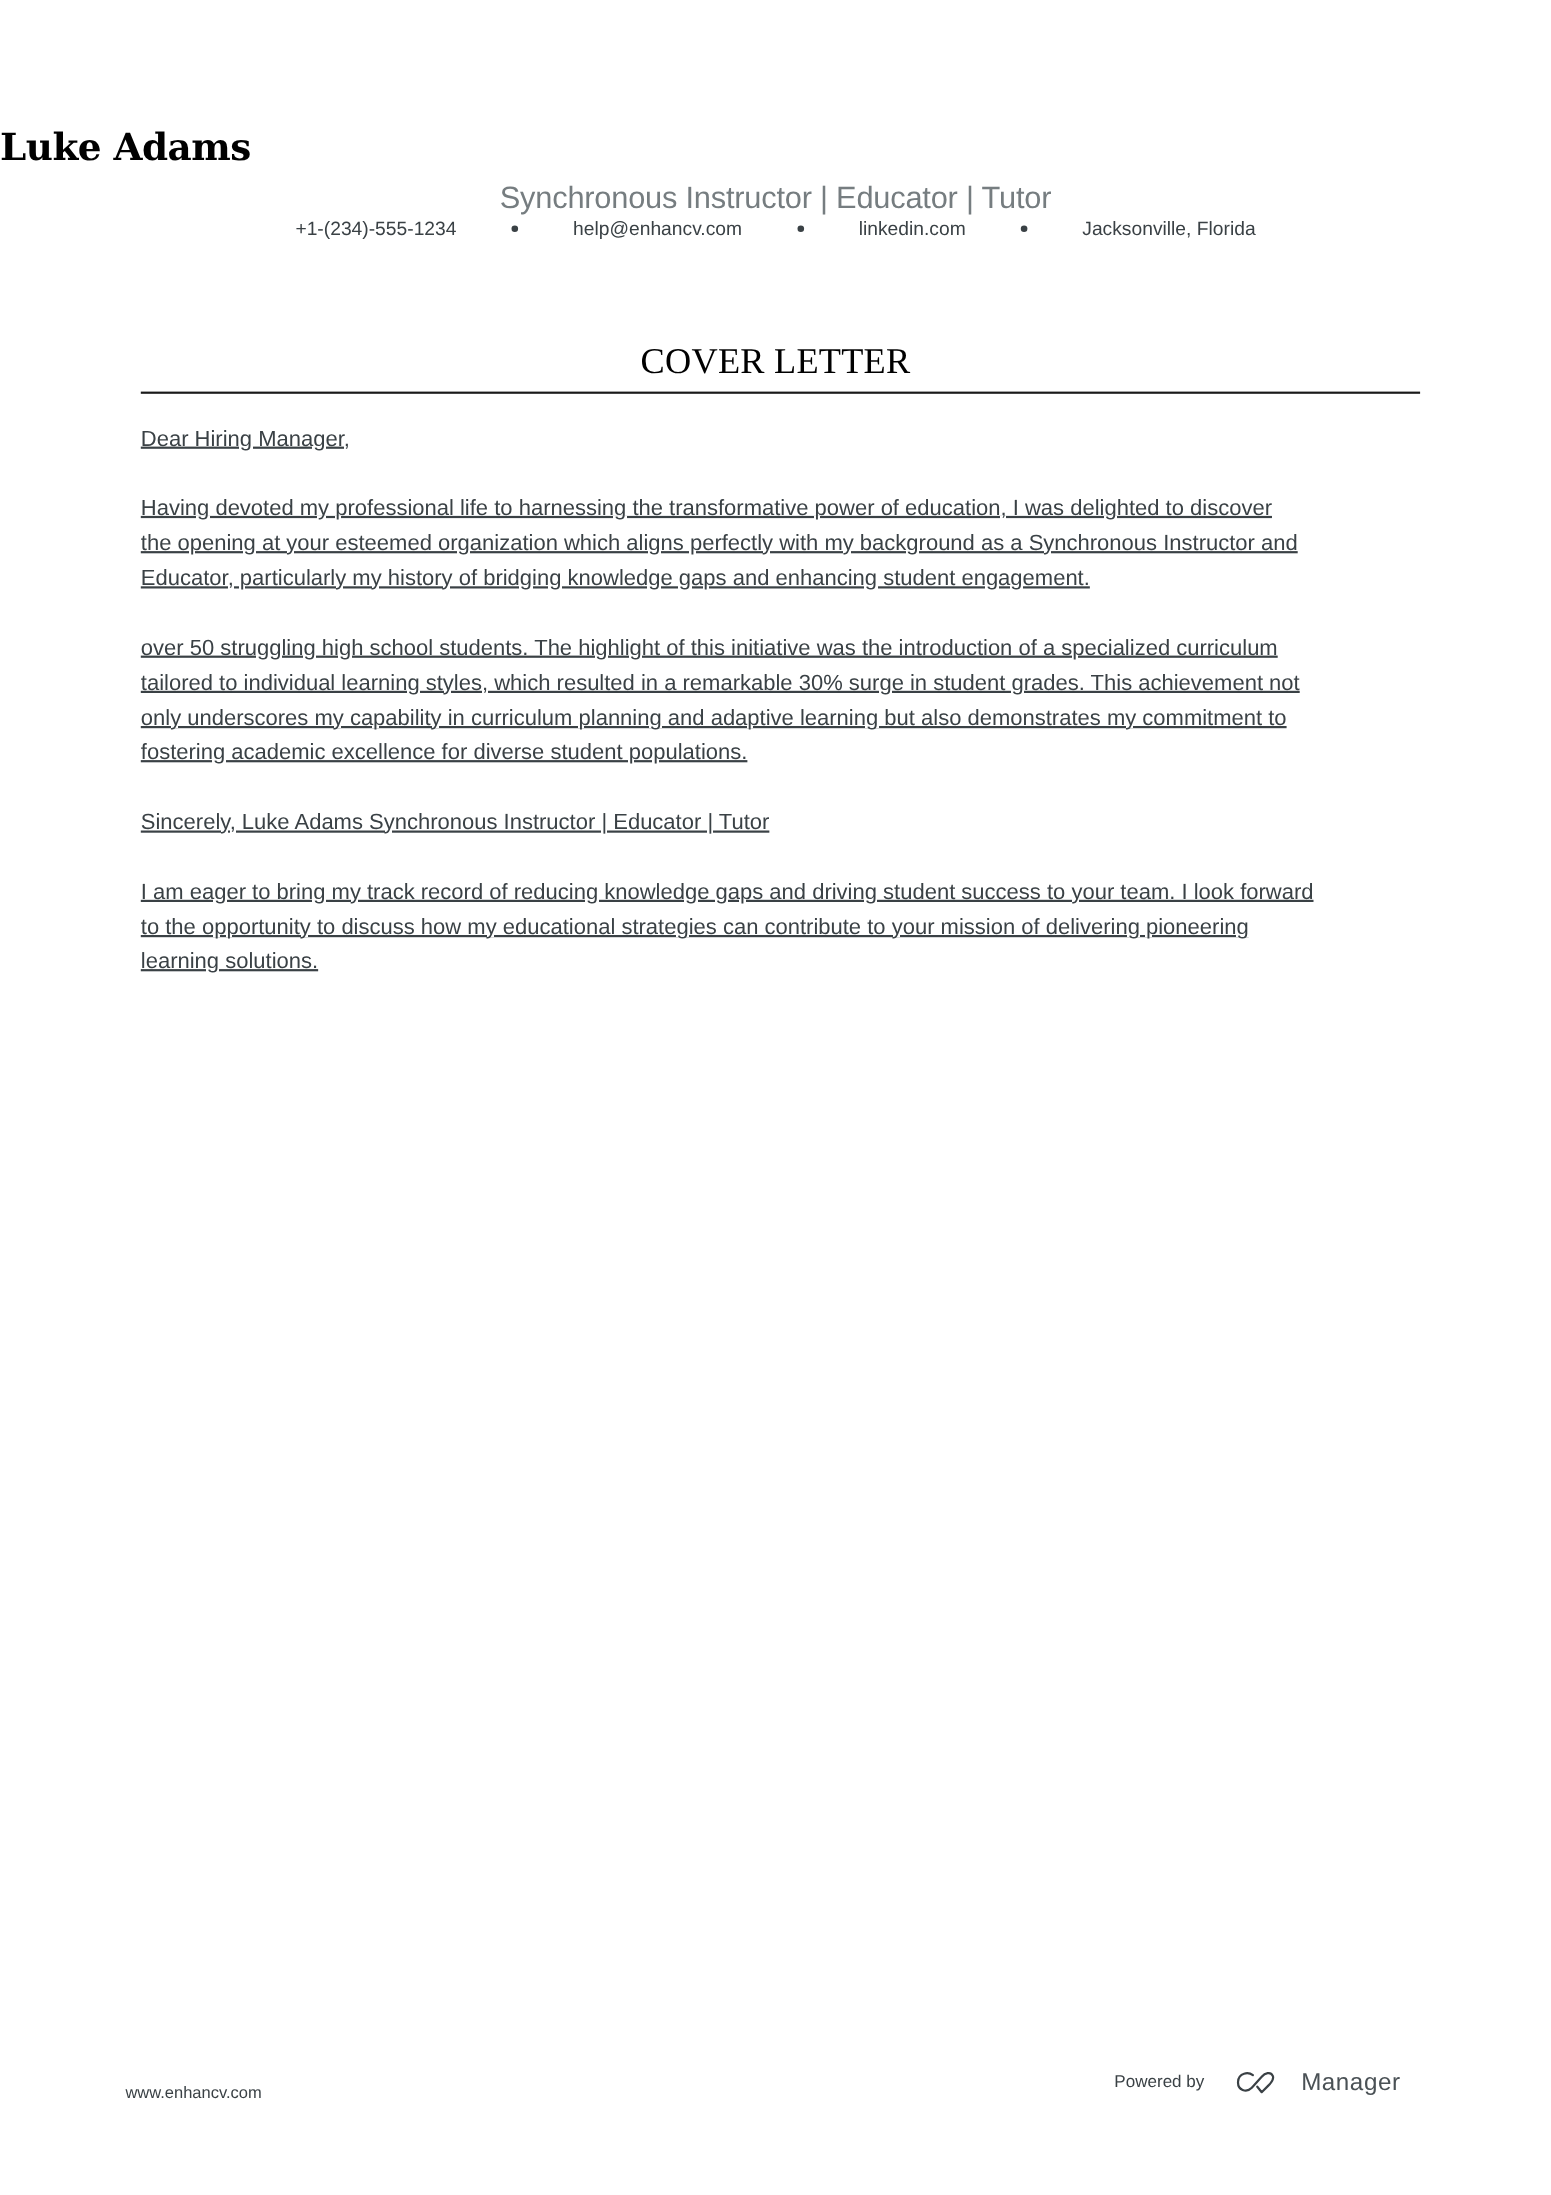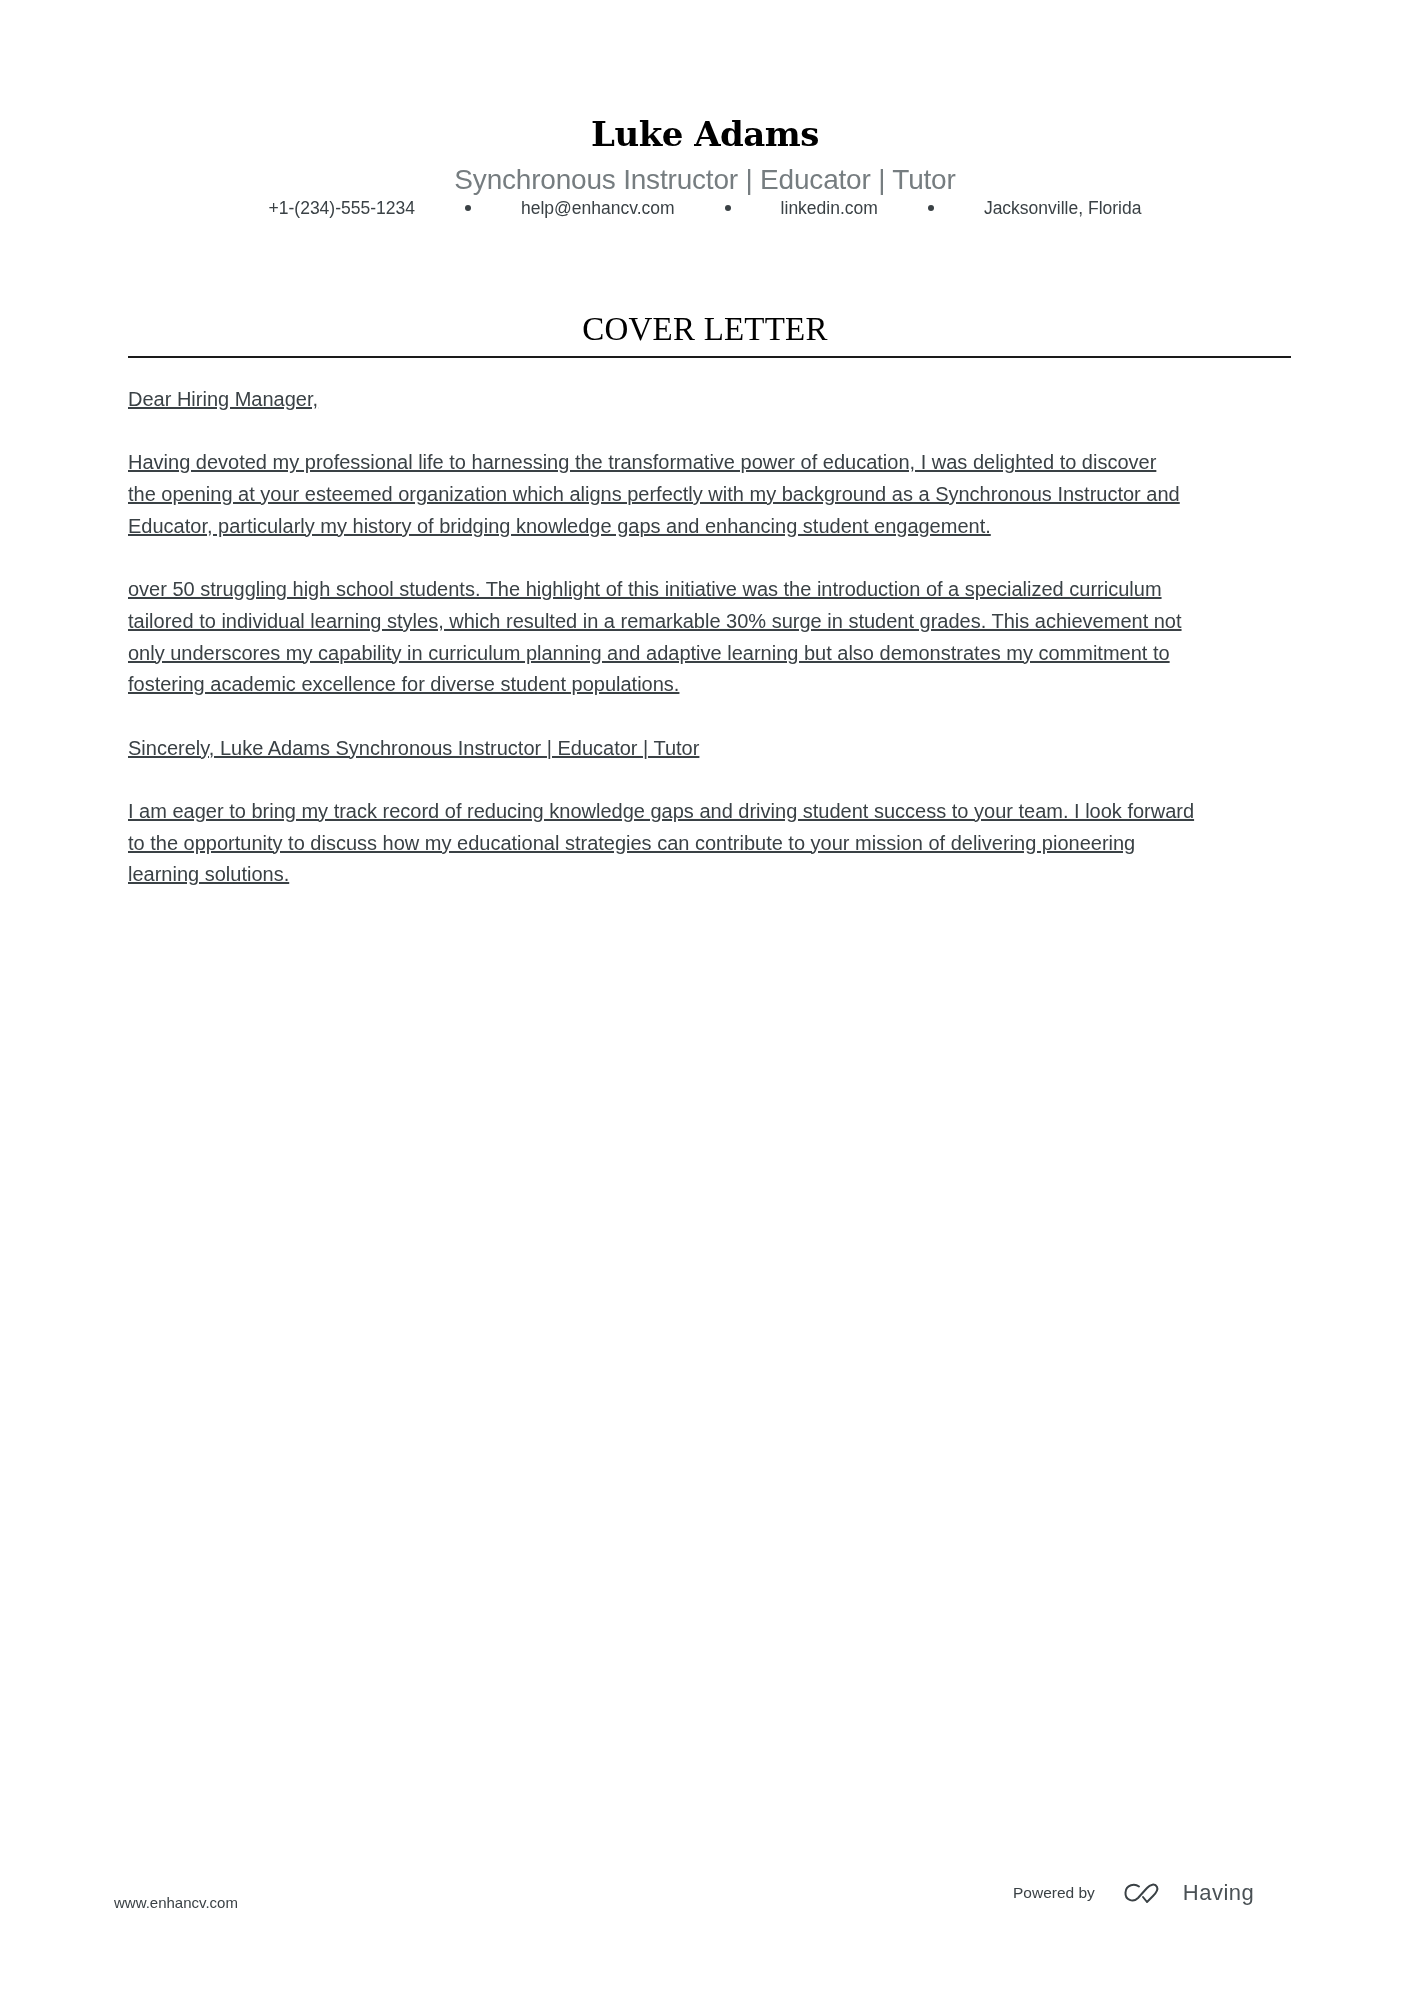--- a/index.html
+++ b/index.html
@@ -19,21 +19,21 @@
     left: 0; top: 0;
     width: 1410px;
     height: 1995px;
     background: #ffffff;
   }
   
   .name {
     position: absolute;
     left: 0; width: 1410px;
     top: 112px;
-    text-align: center;
+    text-align: left;
     font-family: "DejaVu Serif", "Liberation Serif", serif;
     font-weight: bold;
     font-size: 34px;
     line-height: 44px;
     color: #000000;
     letter-spacing: -0.5px;
   }
   .title {
     position: absolute;
     left: 0; width: 1410px;
@@ -191,16 +191,16 @@
     </div>
   </div>
 
   <a class="footer-url">www.enhancv.com</a>
 
   <div class="powered">
     <span class="label">Powered by</span>
     <svg class="logo-icon" viewBox="0 0 46 22" xmlns="http://www.w3.org/2000/svg">
       <path d="M16 4.5 C12 1.5, 3 2, 2.5 10.5 C2 18, 10 21, 15 16 L24 6 C27 2.5, 32 1, 34 5 C35.5 8, 33 11, 30 14 L24 20 L20 15" fill="none" stroke="#3a4145" stroke-width="2" stroke-linecap="round" stroke-linejoin="round"></path>
     </svg>
-    <span class="brand">Having</span>
+    <span class="brand">Manager</span>
   </div>
 
 </div>
 
 </body></html>

